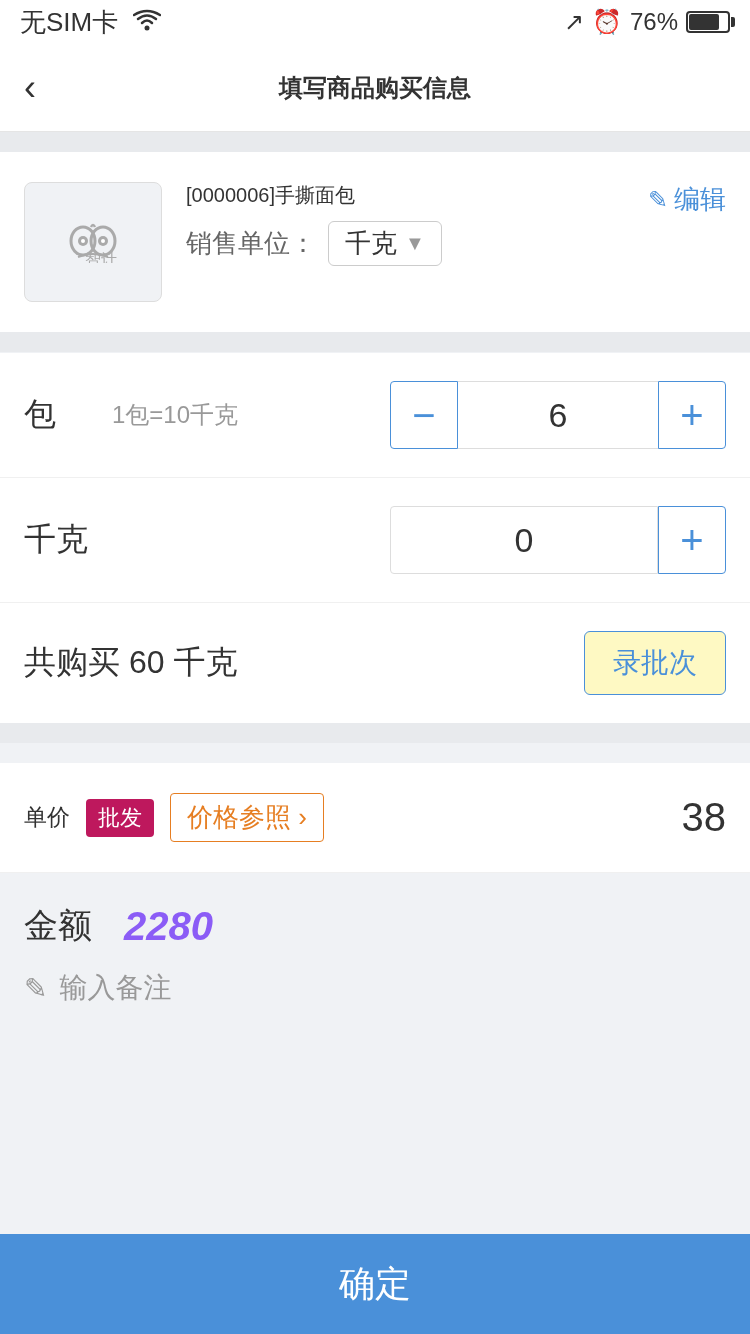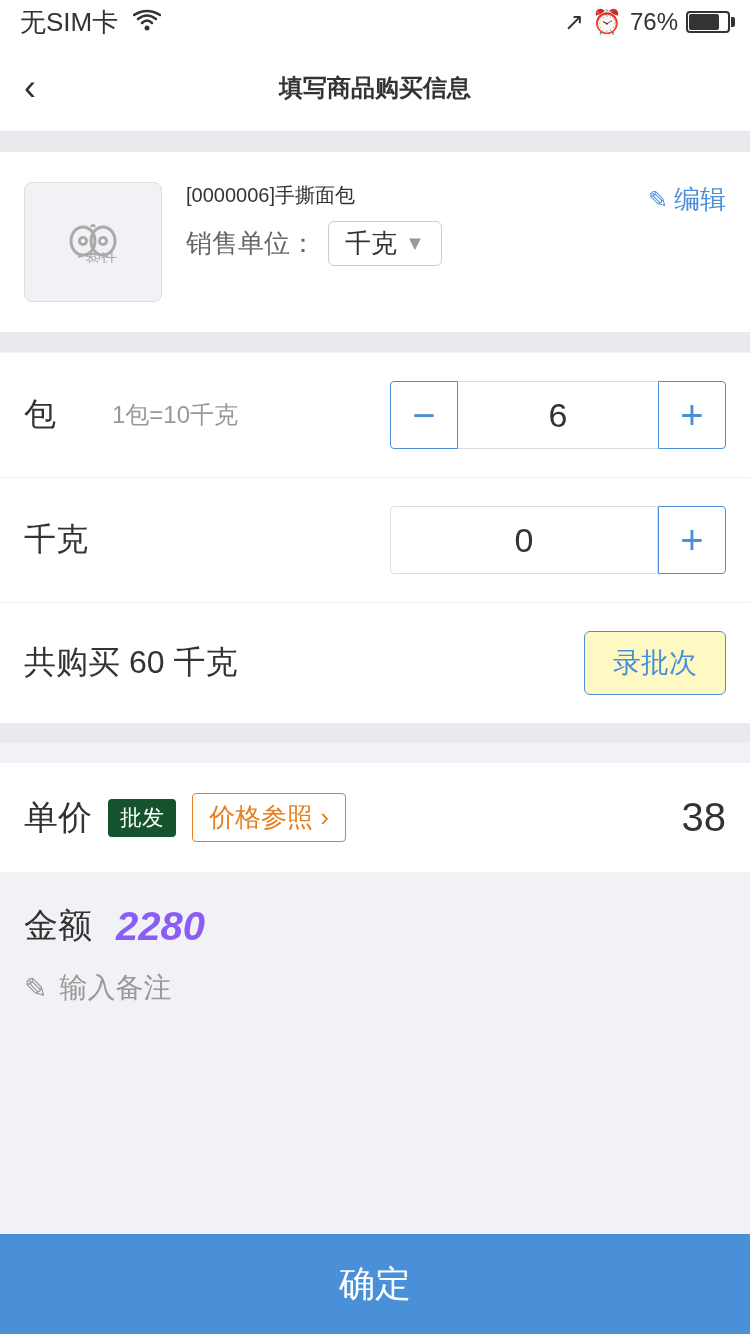--- a/index.html
+++ b/index.html
@@ -273,25 +273,25 @@
       margin-top: 20px;
     }
     .price-row {
       display: flex;
       align-items: center;
       padding: 30px 24px;
       border-bottom: 1px solid #f0f0f0;
       gap: 16px;
     }
     .price-label {
-      font-size: 34px;
+      font-size: 23px;
       color: #333;
     }
     .price-tag {
-      background: #14532d;
+      background: #be185d;
       color: #fff;
       font-size: 22px;
       padding: 4px 12px;
       border-radius: 4px;
     }
     .price-ref-btn {
       border: 1px solid #e67e22;
       color: #e67e22;
       font-size: 26px;
       padding: 6px 16px;
@@ -310,21 +310,21 @@
     }
 
     
     .amount-section {
       background: #f0f2f5;
       padding: 30px 24px 0 24px;
     }
     .amount-row {
       display: flex;
       align-items: center;
-      gap: 24px;
+      gap: 32px;
       margin-bottom: 20px;
     }
     .amount-label {
       font-size: 34px;
       color: #333;
     }
     .amount-value {
       font-size: 40px;
       color: #8b5cf6;
       font-weight: 600;

